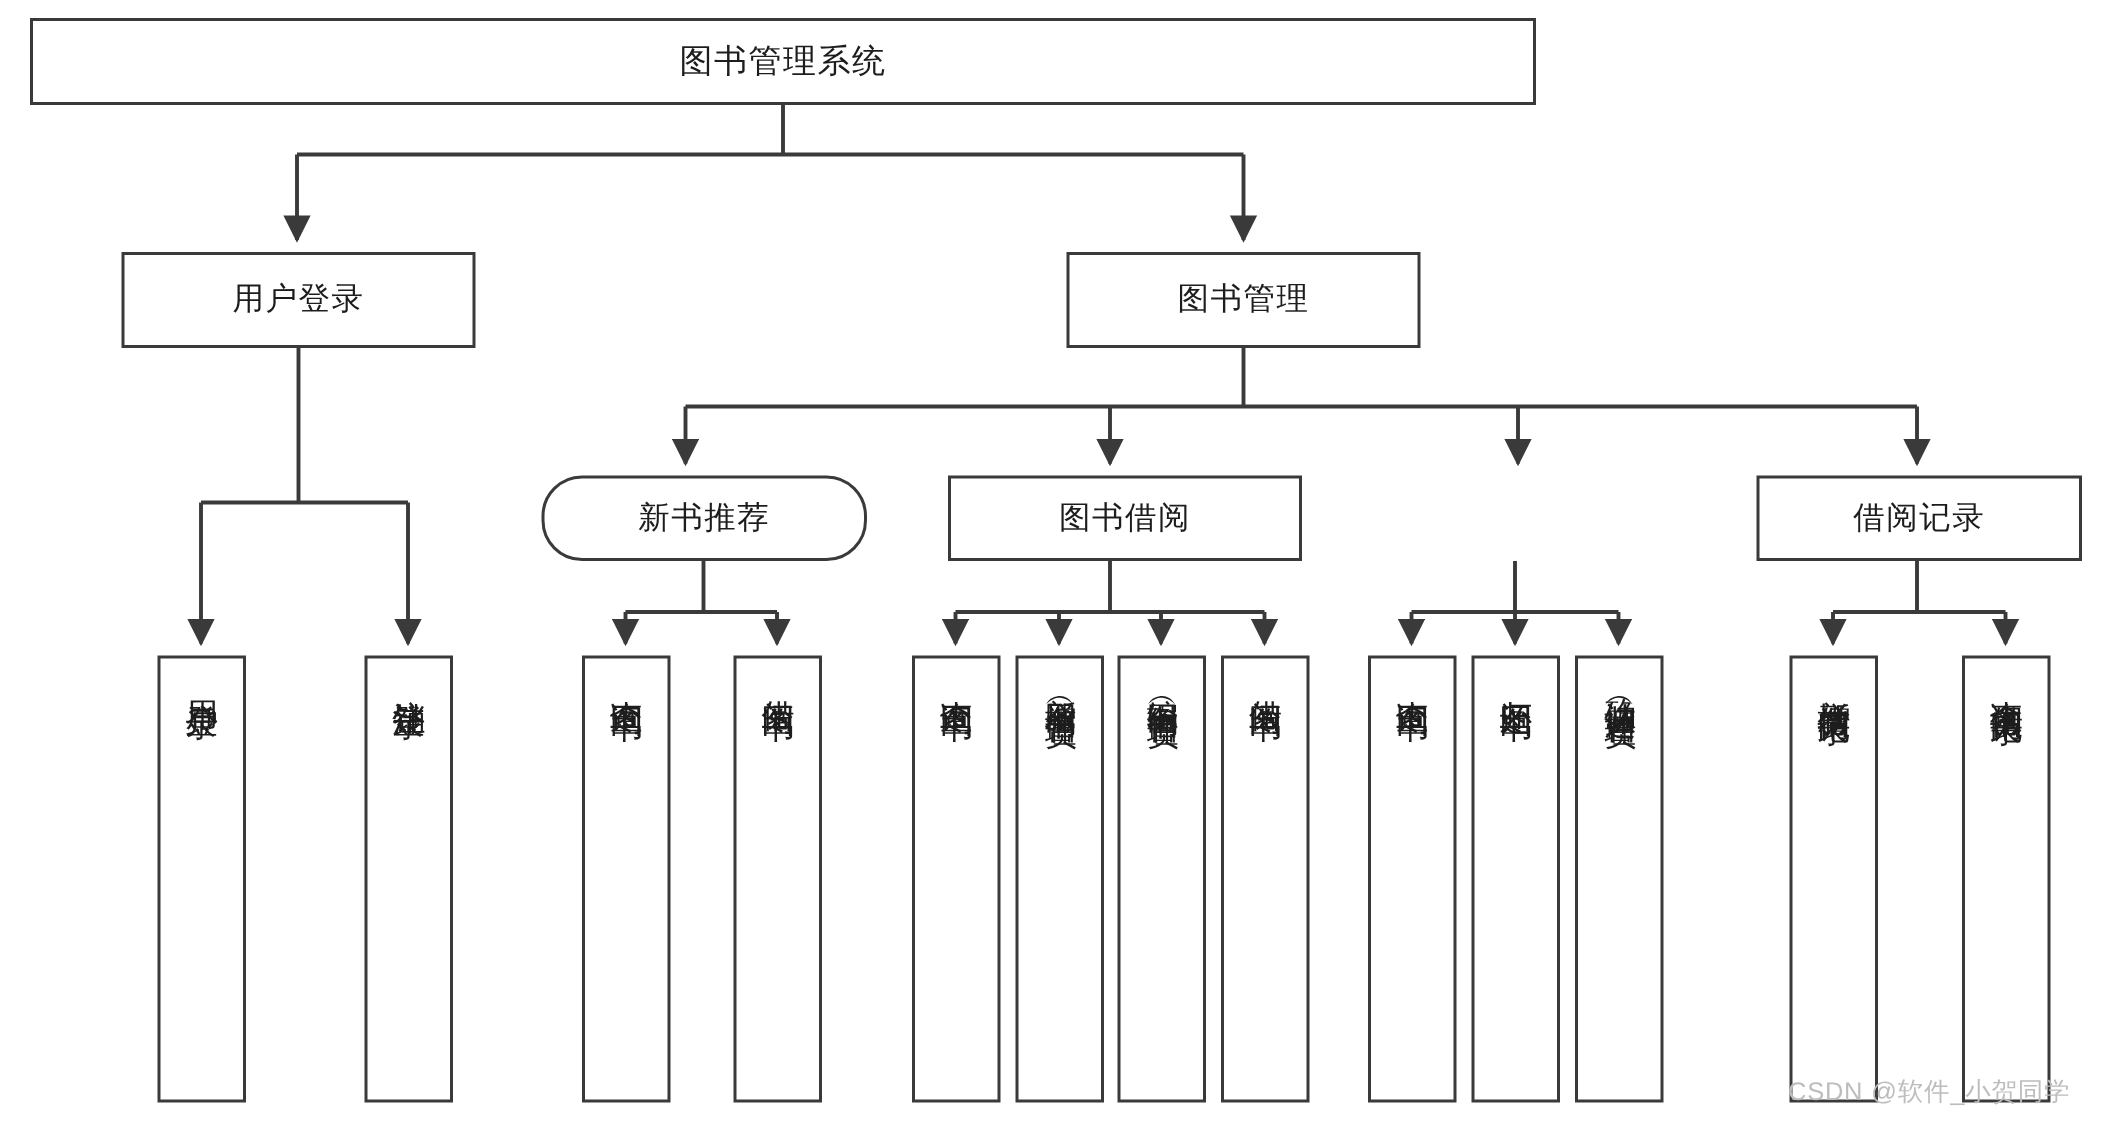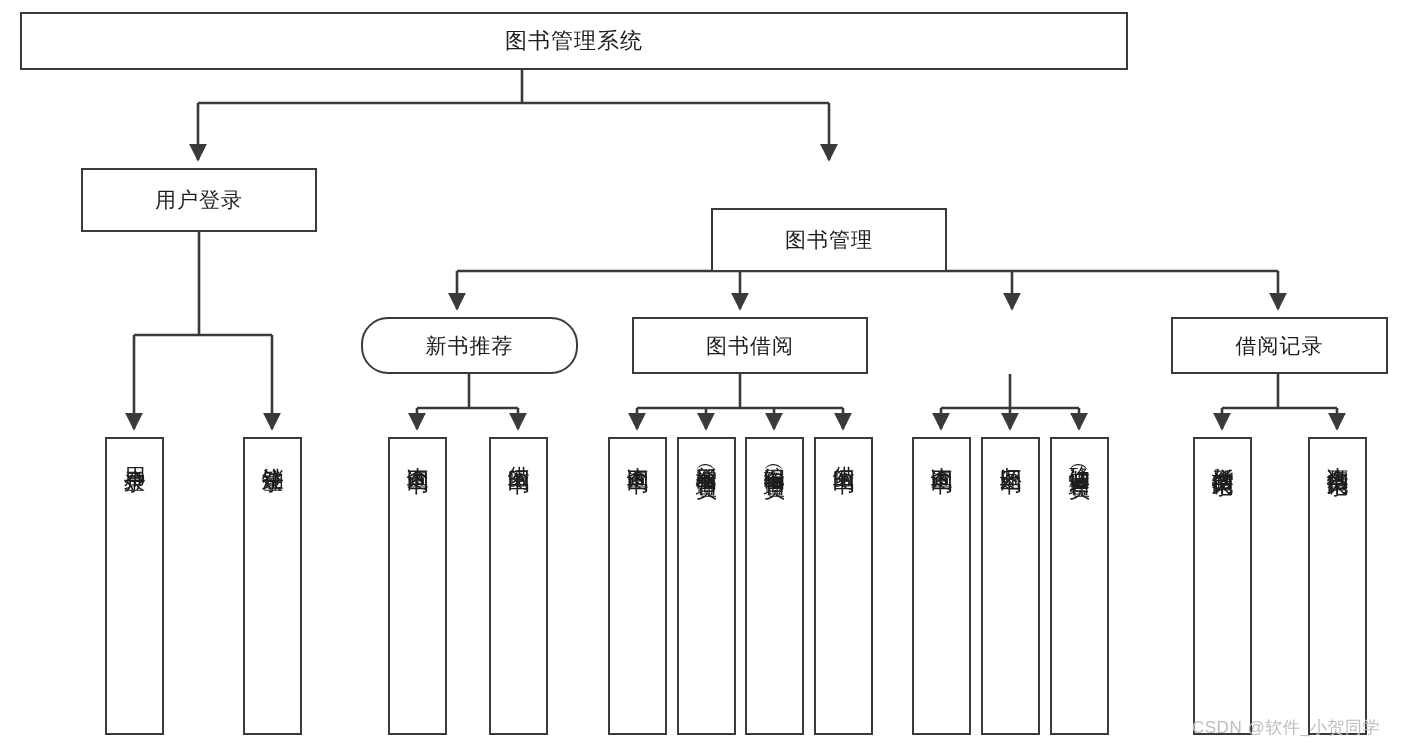--- a/index.html
+++ b/index.html
@@ -119,28 +119,28 @@
       <path d="M 1010 408 L 1010 429" marker-end="url(#arw)"></path>
       <path d="M 1079 408 L 1079 429" marker-end="url(#arw)"></path>
 
       <path d="M 1278 374 L 1278 408"></path>
       <path d="M 1222 408 L 1337 408"></path>
       <path d="M 1222 408 L 1222 429" marker-end="url(#arw)"></path>
       <path d="M 1337 408 L 1337 429" marker-end="url(#arw)"></path>
     </g>
   </svg>
 
-  <div class="node h title" style="left:20px; top:12px; width:1108px; height:58px;">
+  <div class="node h title" style="left:20px; top:12px; width:1004px; height:58px;">
     <span>图书管理系统</span>
   </div>
 
   <div class="node h" style="left:81px; top:168px; width:236px; height:64px;">
     <span>用户登录</span>
   </div>
-  <div class="node h" style="left:711px; top:168px; width:236px; height:64px;margin-top:40px;">
+  <div class="node h" style="left:711px; top:168px; width:236px; height:64px;">
     <span>图书管理</span>
   </div>
 
   <div class="node h" style="left:361px; top:317px; width:217px; height:57px;border-radius:27px;">
     <span>新书推荐</span>
   </div>
   <div class="node h" style="left:632px; top:317px; width:236px; height:57px;">
     <span>图书借阅</span>
   </div>
   <div class="node h" style="left:1171px; top:317px; width:217px; height:57px;justify-content:center;">

